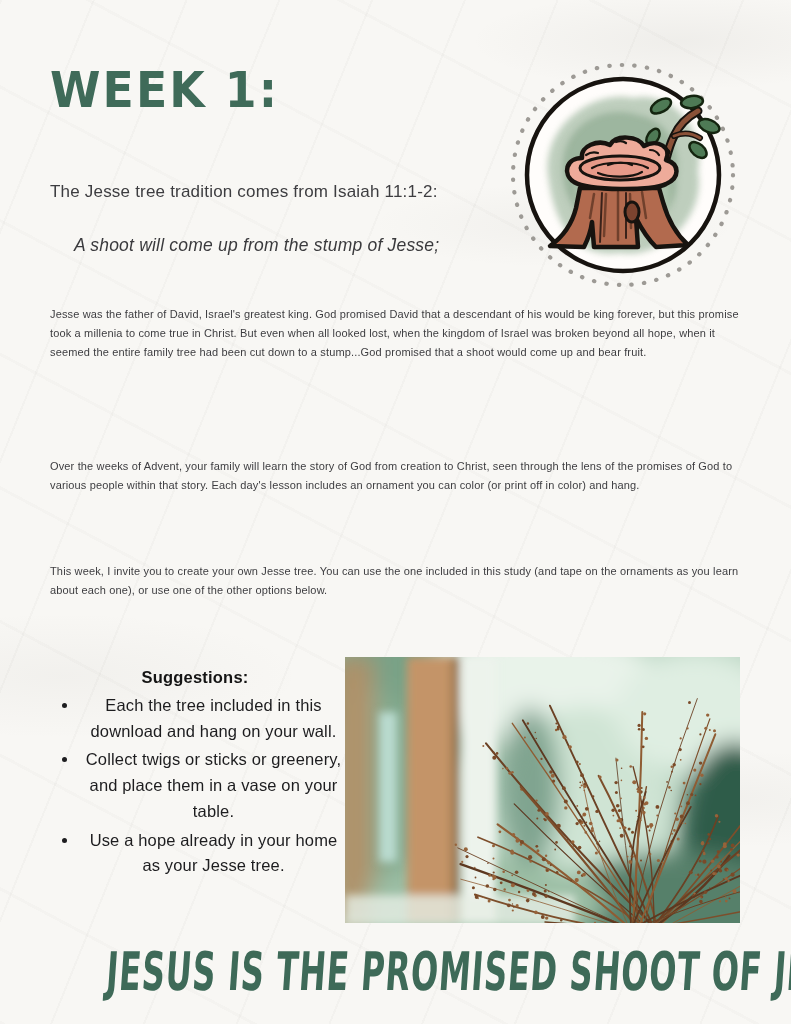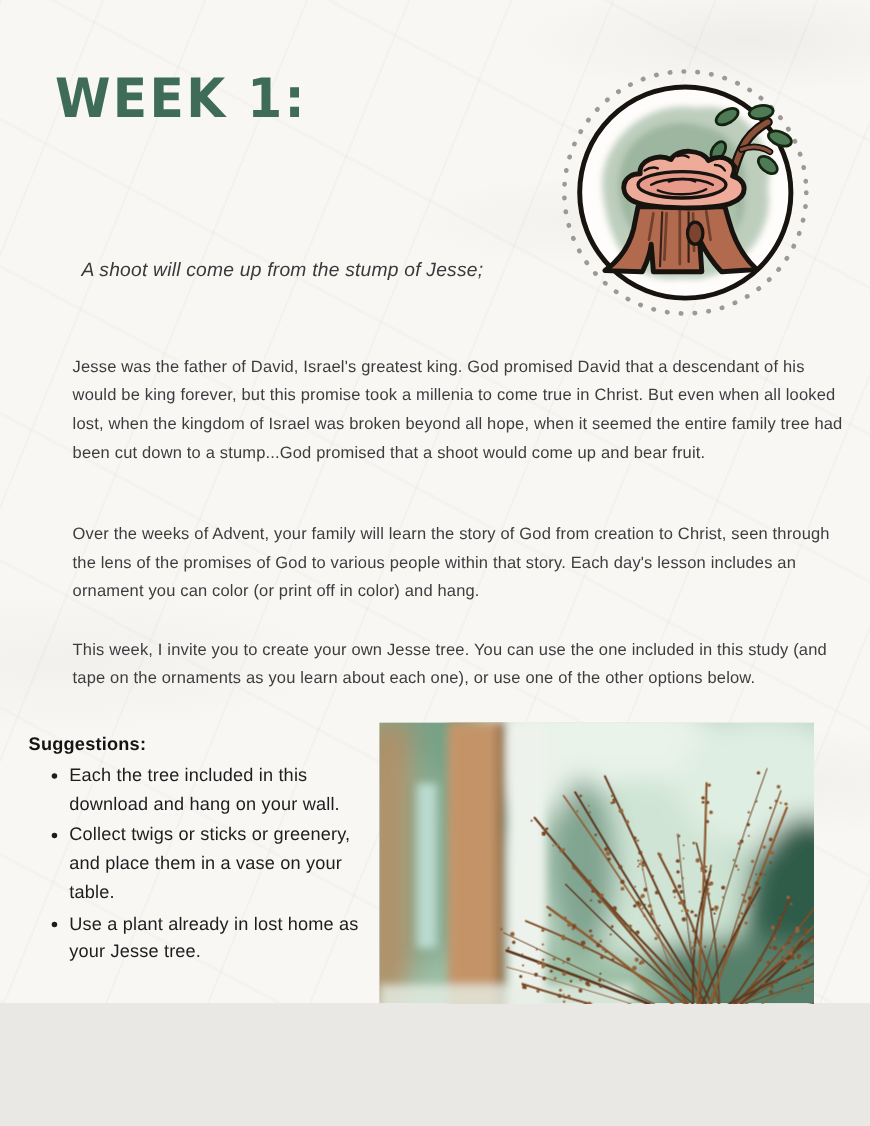--- a/index.html
+++ b/index.html
@@ -1,17 +1,17 @@
 <!DOCTYPE html>
 <html><head>
 <meta charset="utf-8">
 <style>
   html,body{margin:0;padding:0;background:#e9e8e5;}
   .page{
-    position:relative;width:791px;height:912px;margin:0 auto;overflow:hidden;
+    position:relative;width:791px;height:1024px;margin:0 auto;overflow:hidden;
     background-color:#f8f7f4;
     background-image:
       repeating-linear-gradient(112deg, rgba(130,128,120,.045) 0 2px, transparent 2px 86px),
       repeating-linear-gradient(28deg, rgba(140,136,128,.035) 0 3px, transparent 3px 118px),
       radial-gradient(ellipse 300px 70px at 86% 4%, rgba(120,116,108,.07), transparent 70%),
       radial-gradient(ellipse 260px 60px at 70% 22%, rgba(120,116,108,.05), transparent 70%),
       radial-gradient(ellipse 340px 90px at 8% 66%, rgba(120,116,108,.05), transparent 70%),
       radial-gradient(ellipse 280px 70px at 92% 78%, rgba(120,116,108,.05), transparent 70%);
     font-family:"Liberation Sans", sans-serif;
   }
@@ -28,27 +28,27 @@
   .intro{
     position:absolute;left:50px;top:182px;margin:0;width:520px;
     font-size:17px;color:#3d3d40;letter-spacing:.2px;
   }
   .quote{
     position:absolute;left:50px;top:231px;width:520px;
     font-style:italic;font-size:17.5px;color:#3a3a3d;line-height:1.68;letter-spacing:.2px;margin-left:24px;
   }
   .quote .q2{padding-left:27px;}
   .body-par{
-    position:absolute;left:50px;margin:16px;width:702px;
-    font-size:15px;color:#3d3d40;line-height:1.74;letter-spacing:.15px;
+    position:absolute;left:50px;margin:0;width:702px;
+    font-size:11px;color:#3d3d40;line-height:1.74;letter-spacing:.15px;
   }
   .p1{top:305px;}
   .p2{top:457px;}
   .p3{top:562px;}
-  .suggestions{position:absolute;left:26px;top:668px;width:306px;color:#141414;}
+  .suggestions{position:absolute;left:42px;top:668px;width:306px;color:#141414;text-align:center;}
   .sug-head{font-weight:700;font-size:16.5px;letter-spacing:.2px;}
   .suggestions ul{margin:6px 0 0 0;padding-left:37px;}
   .suggestions li{font-size:16.5px;line-height:1.56;margin-bottom:3px;letter-spacing:.15px;color:#1d1d1f;}
   .badge{position:absolute;left:508px;top:60px;width:230px;height:230px;}
   .photo{position:absolute;left:345px;top:657px;width:395px;height:266px;background:#cfdfd2;}
   .photo svg{display:block;}
   .footer{
     position:absolute;left:0;right:0;top:941px;text-align:center;
   }
   .footer-inner{
@@ -57,35 +57,36 @@
     transform:skewX(-4deg) scale(0.78,1.3);transform-origin:center top;
   }
 </style>
 </head>
 <body>
 
 <div class="page">
 
   <h1 class="title">WEEK 1:</h1>
 
+  <p class="intro">The Jesse tree tradition comes from Isaiah 11:1-2:</p>
 
   <div class="quote">
     <div class="q1">A shoot will come up from the stump of Jesse;</div>
   </div>
 
   <p class="body-par p1">Jesse was the father of David, Israel's greatest king. God promised David that a descendant of his would be king forever, but this promise took a millenia to come true in Christ. But even when all looked lost, when the kingdom of Israel was broken beyond all hope, when it seemed the entire family tree had been cut down to a stump...God promised that a shoot would come up and bear fruit.</p>
   <p class="body-par p3">This week, I invite you to create your own Jesse tree. You can use the one included in this study (and tape on the ornaments as you learn about each one), or use one of the other options below.</p>
   <p class="body-par p2">Over the weeks of Advent, your family will learn the story of God from creation to Christ, seen through the lens of the promises of God to various people within that story. Each day's lesson includes an ornament you can color (or print off in color) and hang.</p>
 
   <div class="suggestions">
     <div class="sug-head">Suggestions:</div>
     <ul>
       <li>Each the tree included in this download and hang on your wall.</li>
       <li>Collect twigs or sticks or greenery, and place them in a vase on your table.</li>
-      <li>Use a plant already in lost home as your Jesse tree.</li>
+      <li>Use a hope already in your home as your Jesse tree.</li>
     </ul>
   </div>
 
   <div class="badge">
     <svg width="230" height="230" viewBox="0 0 230 230">
       <defs>
         <clipPath id="circleClip">
             <circle cx="115" cy="115" r="93"></circle>
           </clipPath>
         <filter id="soft3" x="-30%" y="-30%" width="160%" height="160%">

